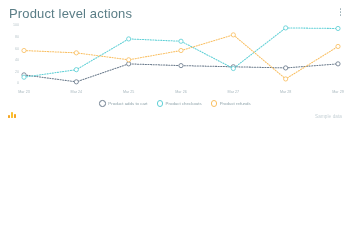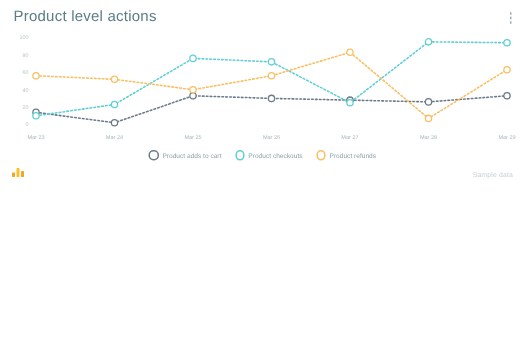--- a/index.html
+++ b/index.html
@@ -20,21 +20,21 @@
     background: #ffffff;
     overflow: hidden;
     box-sizing: border-box;
   }
 
   
   #chart-title {
     position: absolute;
     left: 9px;
     top: 6px;
-    font-size: 10px;
+    font-size: 13px;
     letter-spacing: 0.15px;
     color: #5a7d86;
     white-space: nowrap;
   }
 
   #kebab-menu {
     position: absolute;
     right: 5px;
     top: 5px;
     width: 9px;

